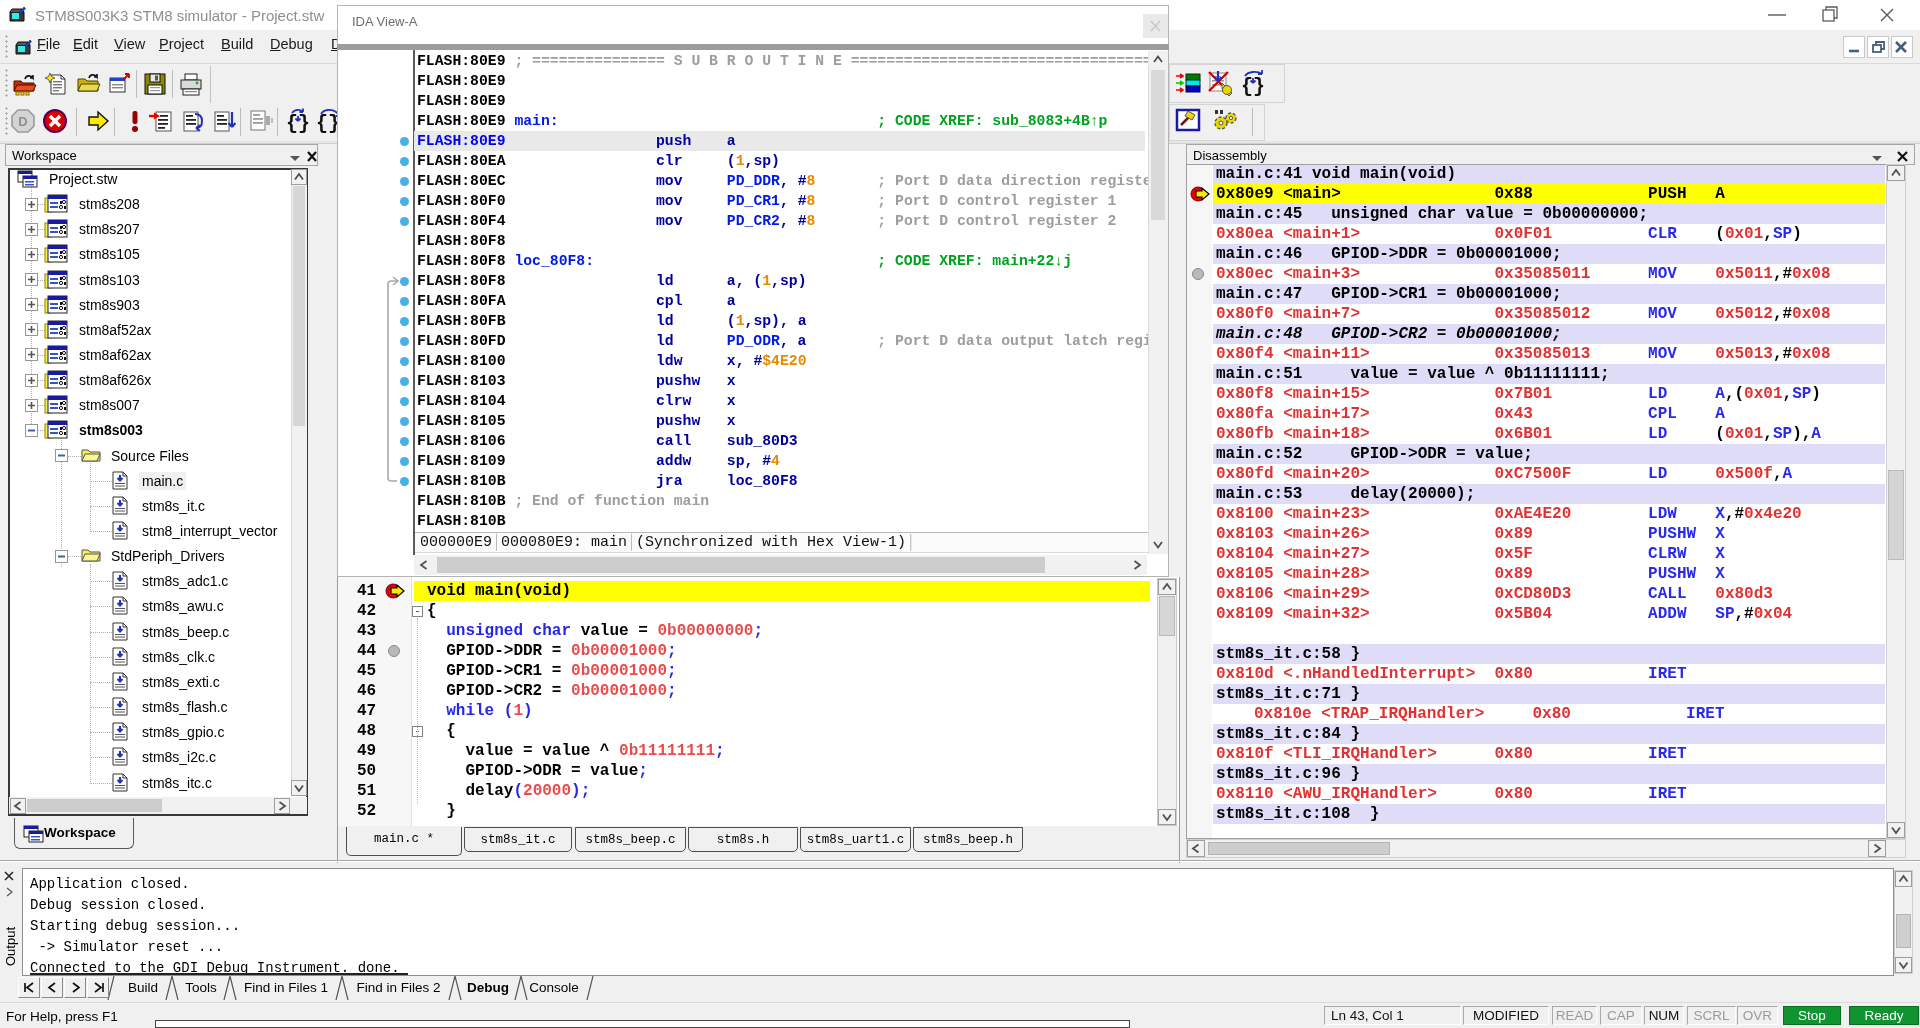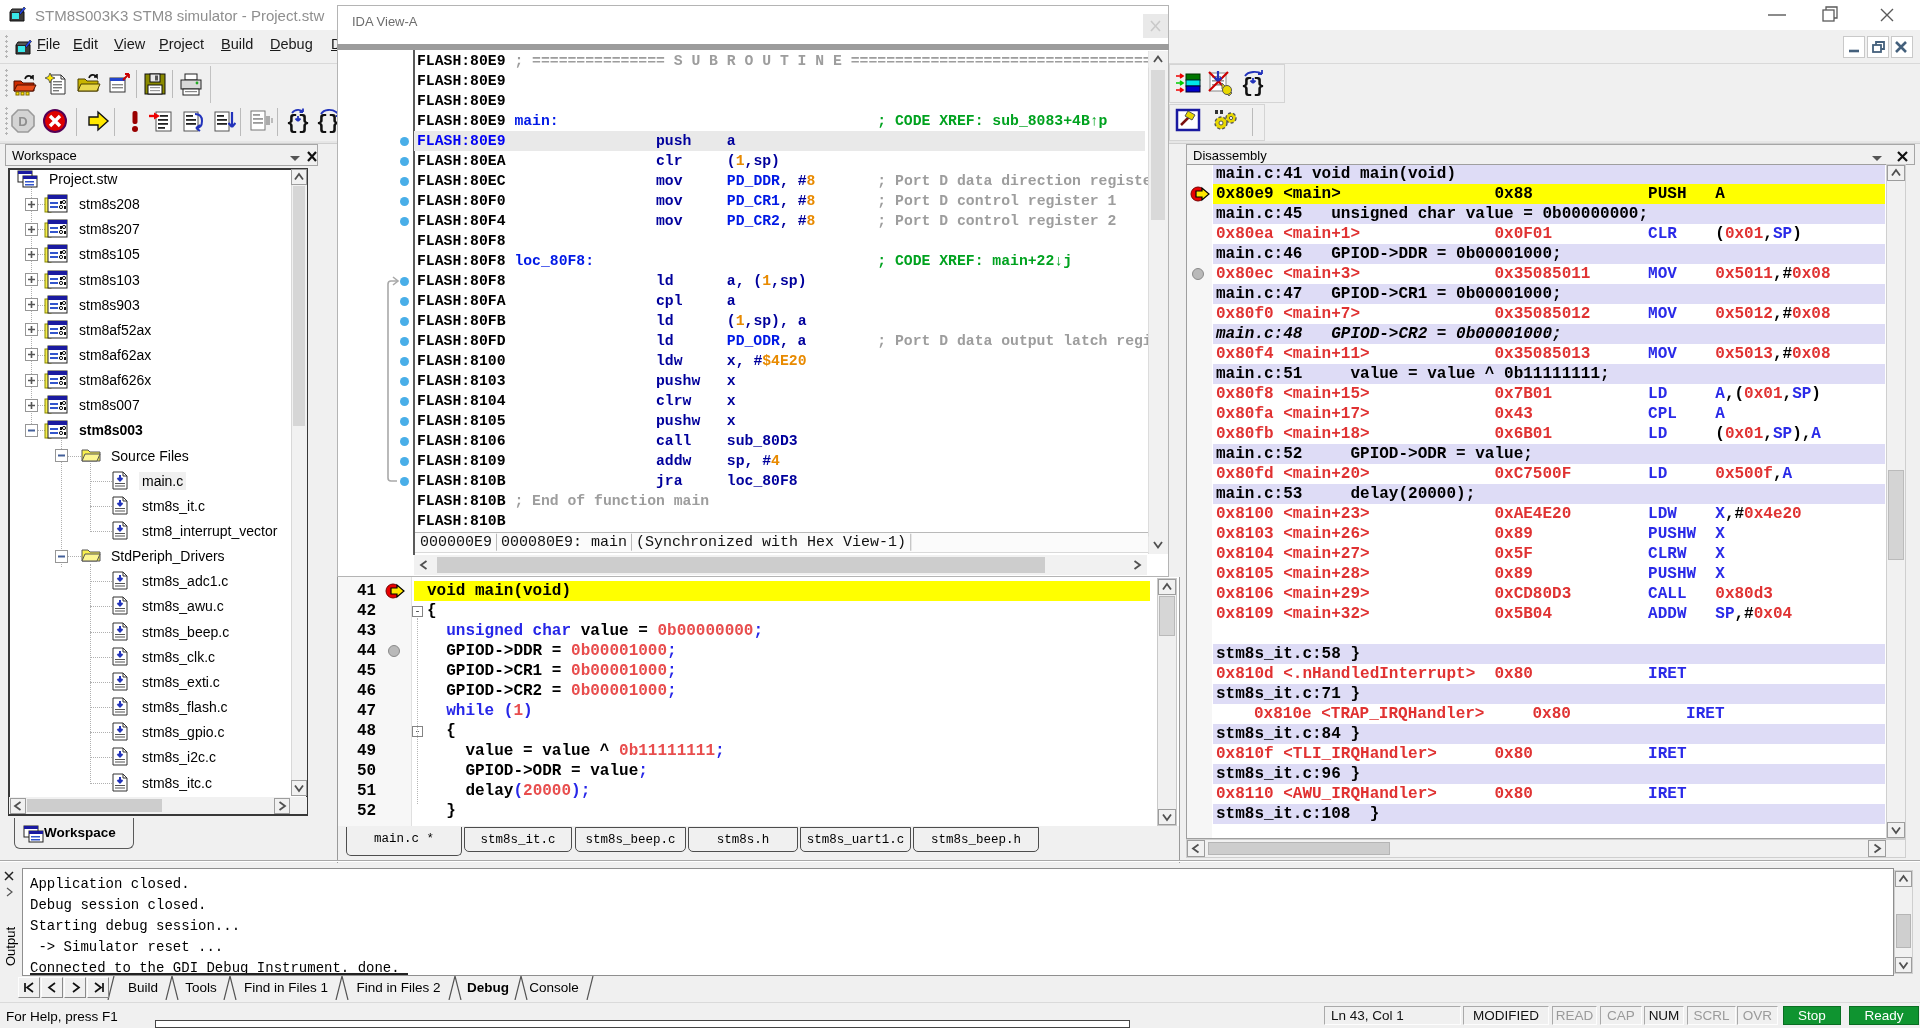--- a/index.html
+++ b/index.html
@@ -626,21 +626,21 @@
   </svg>
 <div class="abs" style="left:388px;top:645px;width:12px;height:12px;border-radius:50%;background:#b9b9b9;border:1px solid #8a8a8a"></div>
 <div class="abs" style="left:412px;top:606px;width:11px;height:11px;border:1px solid #848484;background:#fff;font:10px/9px 'Liberation Mono',monospace;text-align:center;color:#333">-</div>
 <div class="abs" style="left:412px;top:726px;width:11px;height:11px;border:1px solid #848484;background:#fff;font:10px/9px 'Liberation Mono',monospace;text-align:center;color:#333">-</div>
 <div class="abs" style="left:417px;top:618px;width:1px;height:186px;border-left:1px dotted #b5b5b5"></div>
 <div class="etab" style="left:346px;top:827px;width:116px;height:29px;border-top:none">main.c *</div>
 <div class="etab" style="left:464px;top:827px;width:108px;height:25px">stm8s_it.c</div>
 <div class="etab" style="left:575px;top:827px;width:111px;height:25px">stm8s_beep.c</div>
 <div class="etab" style="left:688px;top:827px;width:110px;height:25px">stm8s.h</div>
 <div class="etab" style="left:800px;top:827px;width:111px;height:25px">stm8s_uart1.c</div>
-<div class="etab" style="left:913px;top:827px;width:126px;height:25px">stm8s_beep.h</div>
+<div class="etab" style="left:913px;top:827px;width:110px;height:25px">stm8s_beep.h</div>
 <div class="abs" style="left:0px;top:860px;width:1920px;height:2px;border-top:1px solid #a8a8a8;border-bottom:1px solid #fff"></div>
 
 <div class="abs" style="left:1186px;top:144px;width:734px;height:716px;background:#f0f0f0"></div>
 <div class="abs" style="left:1186px;top:144px;width:729px;height:21px;background:#f0f0f0;border:1px solid #a6a6a6"></div>
 <div class="captxt" style="left:1193px;top:148px">Disassembly</div>
 <svg class="abs" style="left:1870px;top:150px" width="44" height="14">
     <path d="M2 6 L7 11 L12 6 Z" fill="#555" stroke="none"></path>
     <path d="M28 2 L37 11 M37 2 L28 11" stroke="#111" stroke-width="2.2"></path>
   </svg>
 <div class="abs" style="left:1186px;top:164px;width:720px;height:675px;background:#fff;border:1px solid #9f9f9f"></div>

